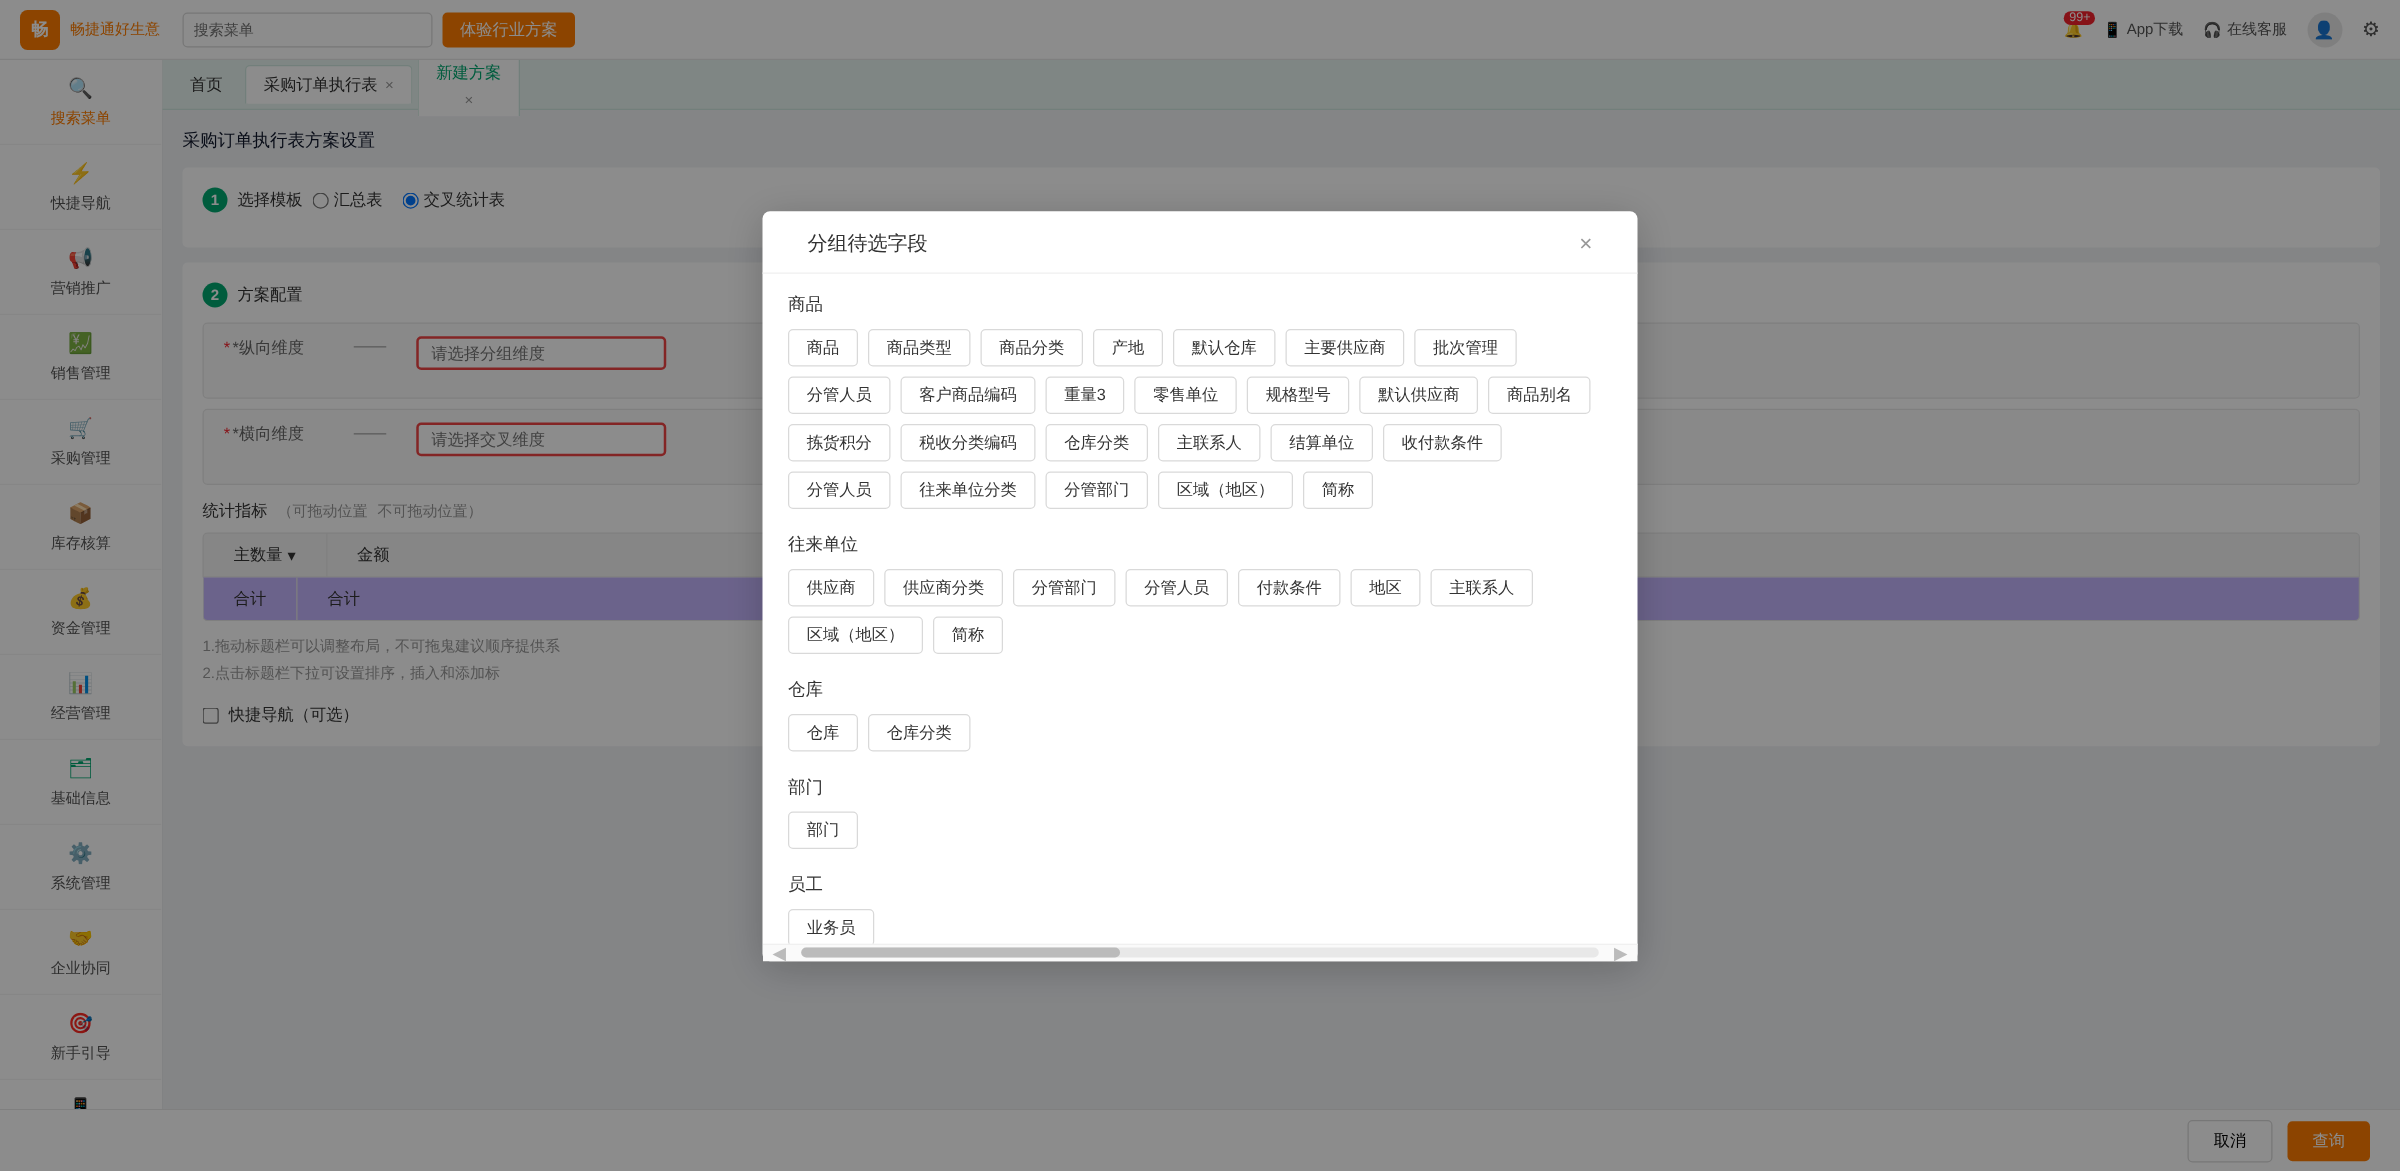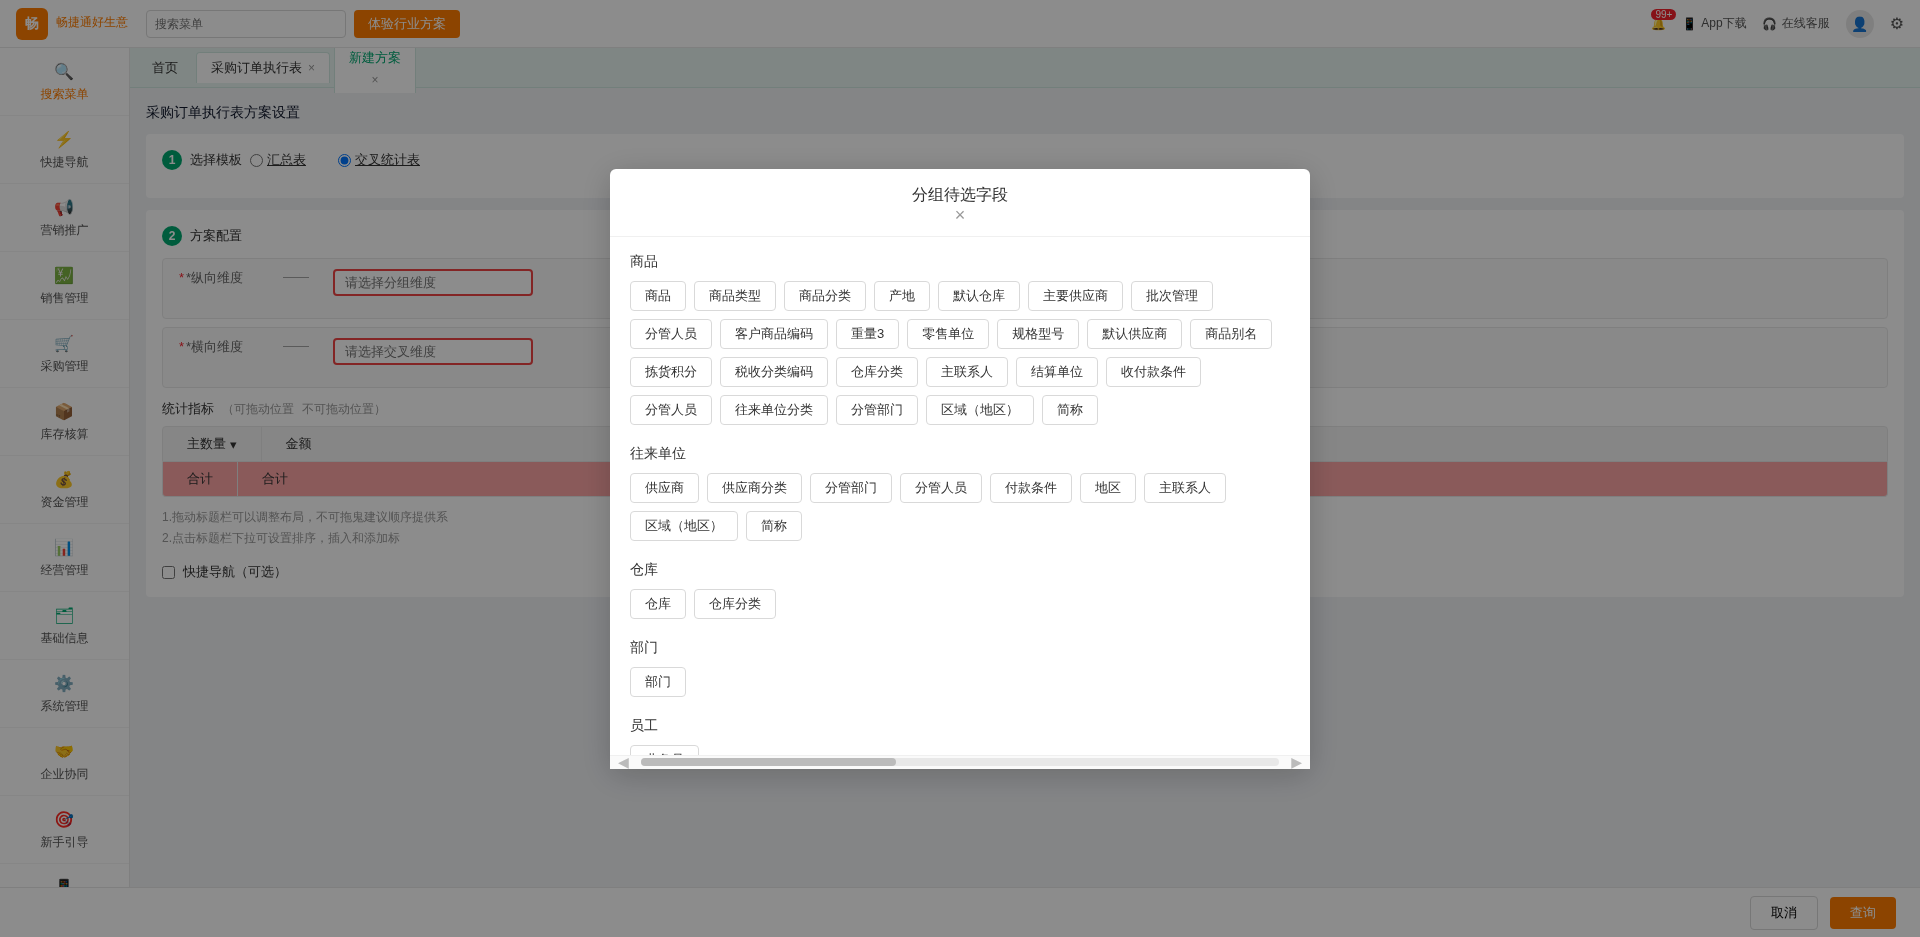--- a/index.html
+++ b/index.html
@@ -23,21 +23,21 @@
       width: 130px;
     }
     .logo-icon {
       width: 32px; height: 32px;
       background: #ff7d00;
       border-radius: 6px;
       display: flex; align-items: center; justify-content: center;
       color: #fff; font-weight: bold; font-size: 14px;
       margin-right: 8px;
     }
-    .logo-text { font-size: 12px; color: #ff7d00; line-height: 1.3; font-family: Liberation Mono, monospace; }
+    .logo-text { font-size: 12px; color: #ff7d00; line-height: 1.3; }
     .top-bar-middle {
       flex: 1;
       display: flex;
       align-items: center;
       gap: 8px;
     }
     .search-bar {
       width: 200px;
       height: 28px;
       border: 1px solid #d9d9d9;
@@ -178,21 +178,21 @@
     }
     .step-badge {
       width: 20px; height: 20px;
       background: #00a870;
       color: #fff;
       border-radius: 50%;
       display: flex; align-items: center; justify-content: center;
       font-size: 12px;
       font-weight: bold;
     }
-    .template-options { display: flex; align-items: flex-end; gap: 32px; text-decoration: underline; }
+    .template-options { display: flex; align-items: flex-end; gap: 16px; }
     .radio-option { display: flex; align-items: center; gap: 4px; cursor: pointer; font-size: 13px; }
 
     .form-row { display: flex; align-items: flex-start; gap: 24px; margin-bottom: 12px; }
     .form-label { color: #666; min-width: 80px; }
     .form-label-req::before { content: '*'; color: #f5222d; margin-right: 2px; }
     .form-input {
       border: 2px solid #ef4444;
       border-radius: 4px;
       padding: 4px 10px;
       font-size: 13px;
@@ -273,21 +273,20 @@
       display: flex;
       flex-direction: column;
       box-shadow: 0 6px 32px rgba(0,0,0,0.2);
     }
     .modal-header {
       display: flex;
       align-items: center;
       justify-content: space-between;
       padding: 16px 36px 12px;
       border-bottom: 1px solid #f0f0f0;
-      flex-direction: column;
     }
     .modal-title {
       font-size: 16px;
       font-weight: 500;
       color: #333;
     }
     .modal-close {
       cursor: pointer;
       font-size: 18px;
       color: #999;
@@ -505,21 +504,21 @@
       <div style="display:flex;background:#f5f5f5;border:1px solid #e8e8e8;border-radius:4px 4px 0 0;">
         <div style="padding:8px 24px;font-size:13px;border-right:1px solid #e8e8e8;display:flex;align-items:center;gap:4px;">
           <span>主数量</span>
           <span>▾</span>
         </div>
         <div style="padding:8px 24px;font-size:13px;">
           <span>金额</span>
         </div>
       </div>
 
-      <div style="display:flex;background:#fca5a5;border:1px solid #e8e8e8;border-top:none;border-radius:0 0 4px 4px;">
+      <div style="display:flex;background:#c4b5fd;border:1px solid #e8e8e8;border-top:none;border-radius:0 0 4px 4px;">
         <div style="padding:8px 24px;font-size:13px;border-right:1px solid #e8e8e8;">
           <span>合计</span>
         </div>
         <div style="padding:8px 24px;font-size:13px;">
           <span>合计</span>
         </div>
       </div>
     </div>
 
     <div style="margin-top:12px;color:#999;font-size:12px;">

